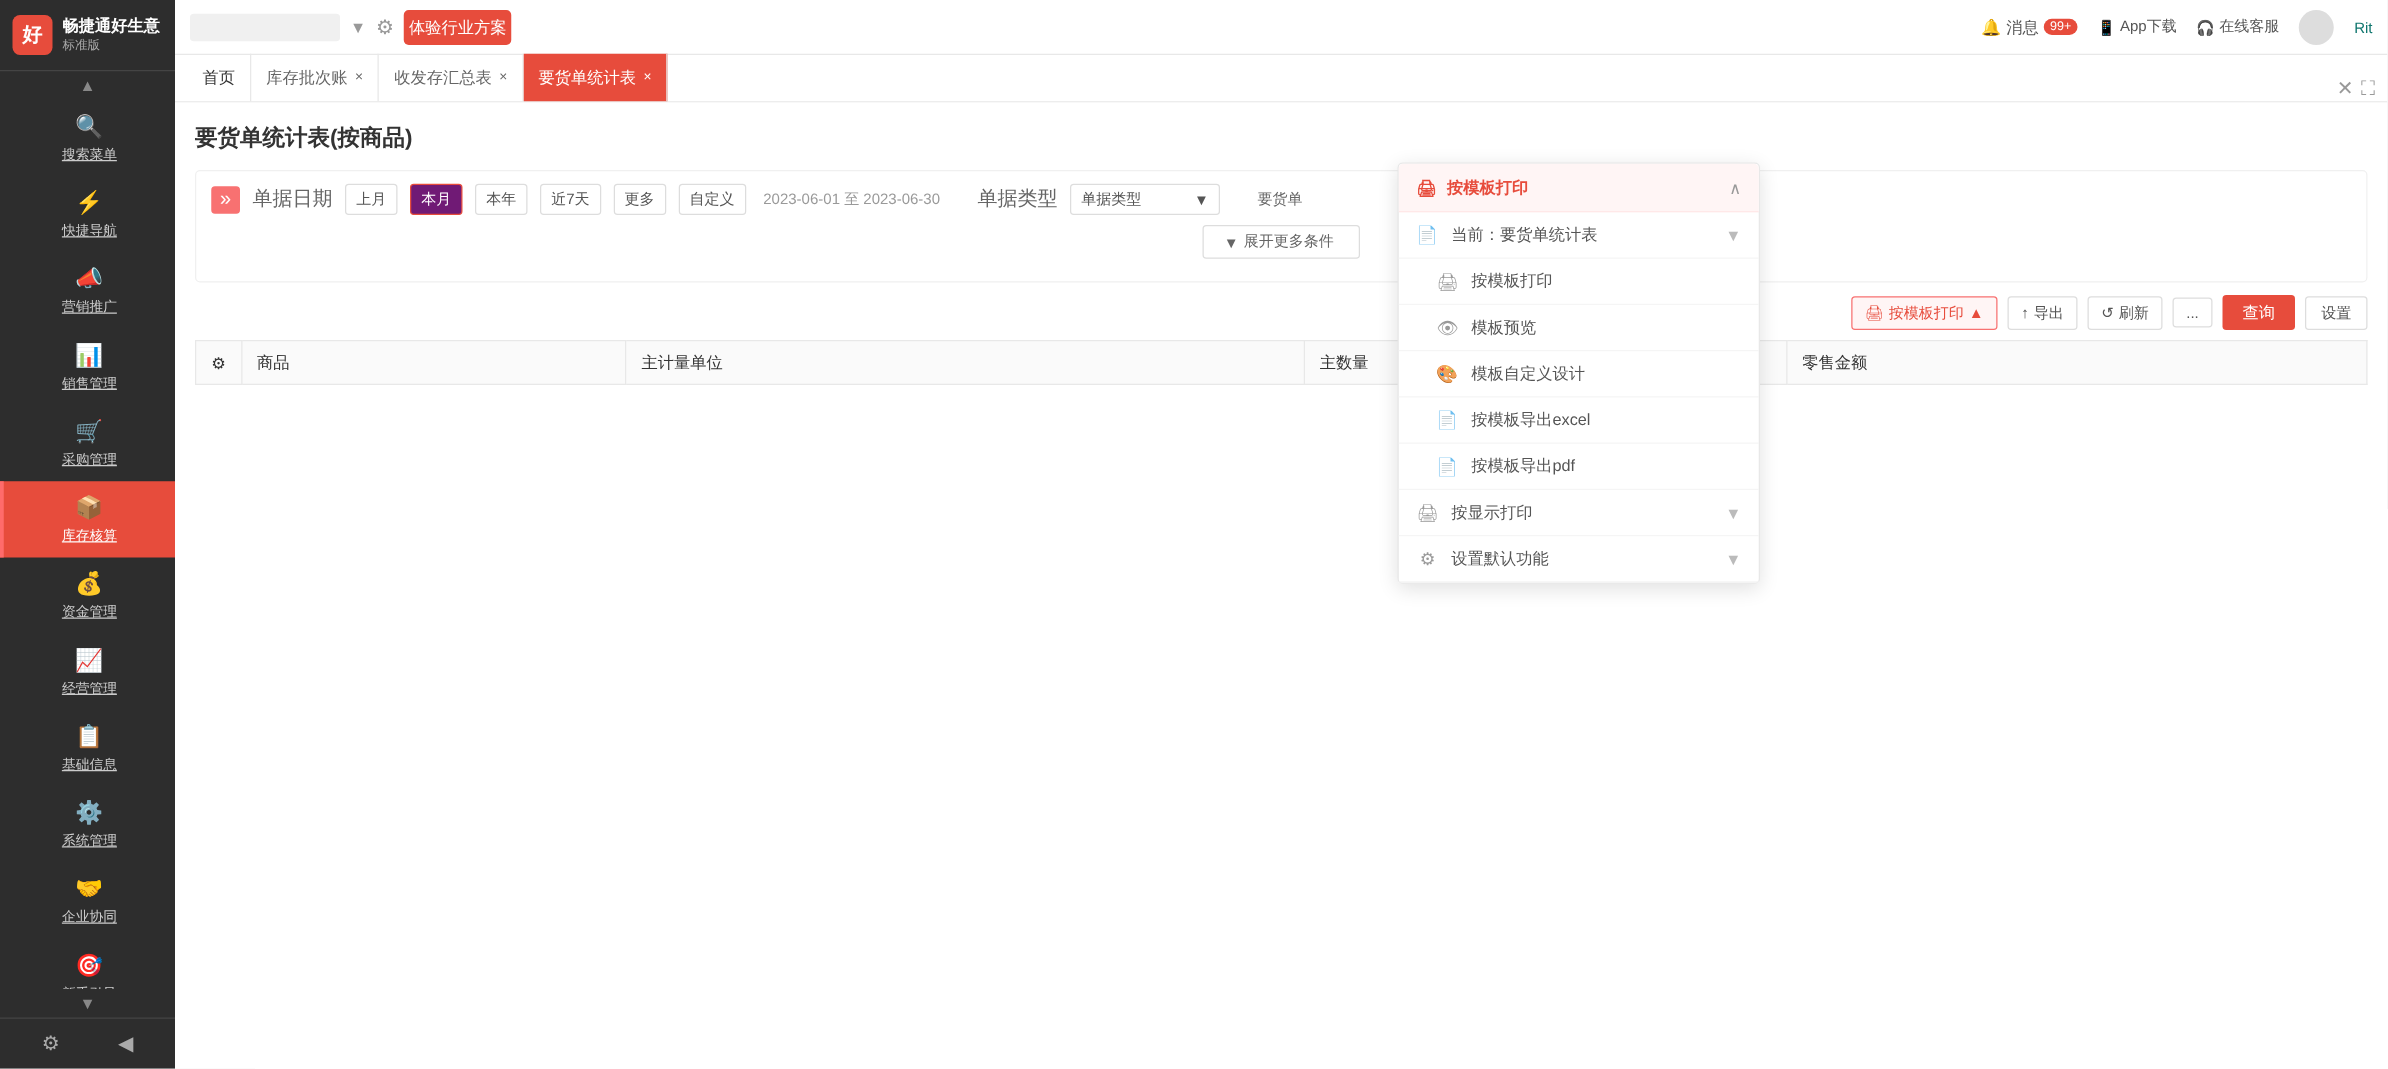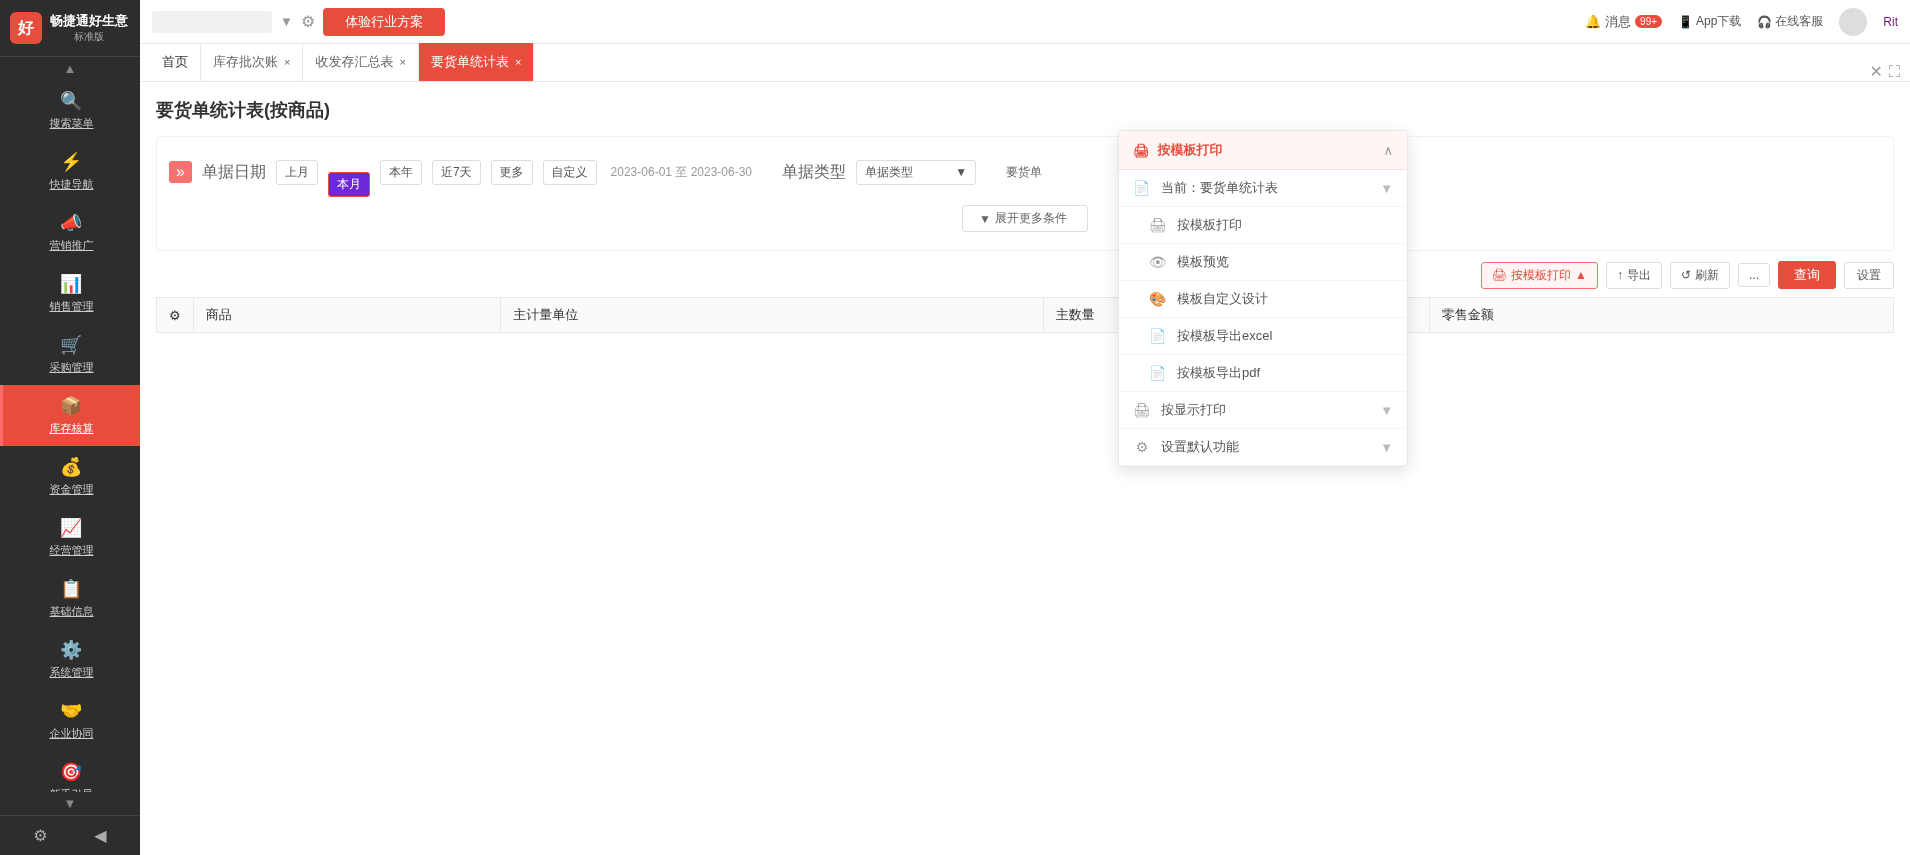--- a/index.html
+++ b/index.html
@@ -23,21 +23,21 @@
       border-bottom: 1px solid #444;
     }
     .sidebar-logo .logo-icon {
       width: 32px; height: 32px;
       background: #e74c3c;
       border-radius: 6px;
       display: flex; align-items: center; justify-content: center;
       color: #fff; font-size: 16px; font-weight: bold;
       margin-right: 8px; flex-shrink: 0;
     }
-    .sidebar-logo .logo-text { font-size: 12px; line-height: 1.3; text-align: center; }
+    .sidebar-logo .logo-text { font-size: 12px; line-height: 1.3; }
     .sidebar-logo .logo-text .main { font-size: 13px; font-weight: bold; color: #fff; }
     .sidebar-logo .logo-text .sub { font-size: 10px; color: #aaa; }
 
     .sidebar-nav { flex: 1; overflow-y: auto; }
     .sidebar-nav::-webkit-scrollbar { width: 3px; }
     .sidebar-nav::-webkit-scrollbar-thumb { background: #555; }
 
     .nav-item {
       display: flex;
       flex-direction: column;
@@ -99,41 +99,41 @@
       color: #999;
       width: 120px;
     }
     .topbar-chevron { color: #999; cursor: pointer; }
     .topbar-gear { color: #999; cursor: pointer; font-size: 16px; }
     .topbar-trial-btn {
       background: #e74c3c;
       color: #fff;
       border: none;
       border-radius: 4px;
-      padding: 5px 22px;
+      padding: 5px 4px;
       font-size: 13px;
       cursor: pointer;
     }
     .topbar-right {
       display: flex; align-items: center; gap: 16px;
     }
     .topbar-right .notification {
       display: flex; align-items: center; gap: 4px; cursor: pointer; color: #555;
     }
     .notification-badge {
       background: #e74c3c; color: #fff; border-radius: 10px;
       font-size: 10px; padding: 1px 5px;
     }
     .topbar-right .download, .topbar-right .service {
       display: flex; align-items: center; gap: 3px; cursor: pointer; color: #555; font-size: 12px;
     }
     .topbar-right .avatar {
       width: 28px; height: 28px; background: #ddd; border-radius: 50%; cursor: pointer;
     }
-    .topbar-right .username { font-size: 12px; color: #701a75; cursor: pointer; }
+    .topbar-right .username { font-size: 12px; color: #0f766e; cursor: pointer; }
 
     
     .tabs-bar {
       background: #fff;
       display: flex;
       align-items: flex-end;
       border-bottom: 1px solid #e8e8e8;
       padding: 0 10px;
       flex-shrink: 0;
       height: 38px;
@@ -199,21 +199,21 @@
     .date-btn {
       background: none;
       border: 1px solid #ddd;
       border-radius: 3px;
       padding: 3px 8px;
       font-size: 12px;
       cursor: pointer;
       color: #555;
     }
     .date-btn.active {
-      background: #6d28d9; color: #fff; border-color: #e74c3c; margin-top: 25px;
+      background: #701a75; color: #fff; border-color: #e74c3c;
     }
     .date-range { font-size: 12px; color: #999; margin-left: 4px; }
     .filter-select {
       display: flex; align-items: center;
       border: 1px solid #ddd; border-radius: 3px;
       padding: 3px 8px; cursor: pointer; font-size: 12px; color: #555;
       background: #fff; min-width: 120px; justify-content: space-between;
     }
     .yaohuotype-label { color: #666; font-size: 12px; white-space: nowrap; }
     .expand-more-btn {

